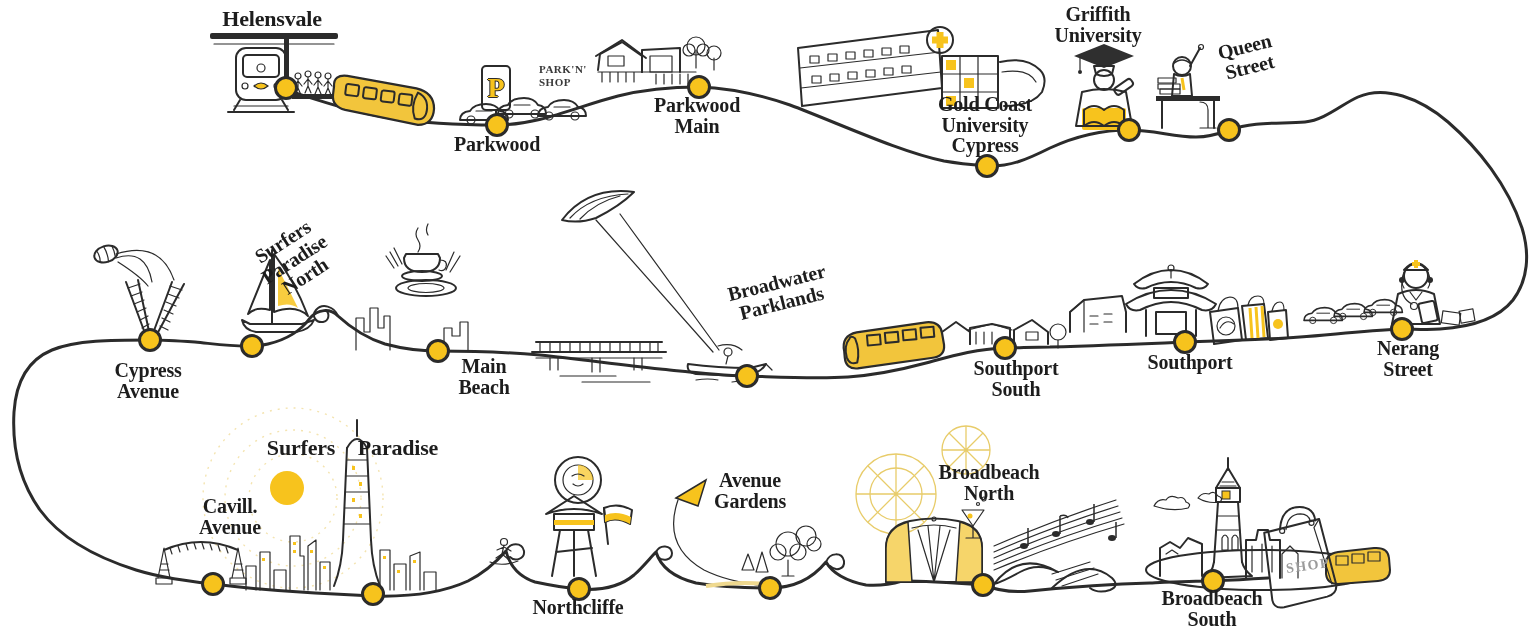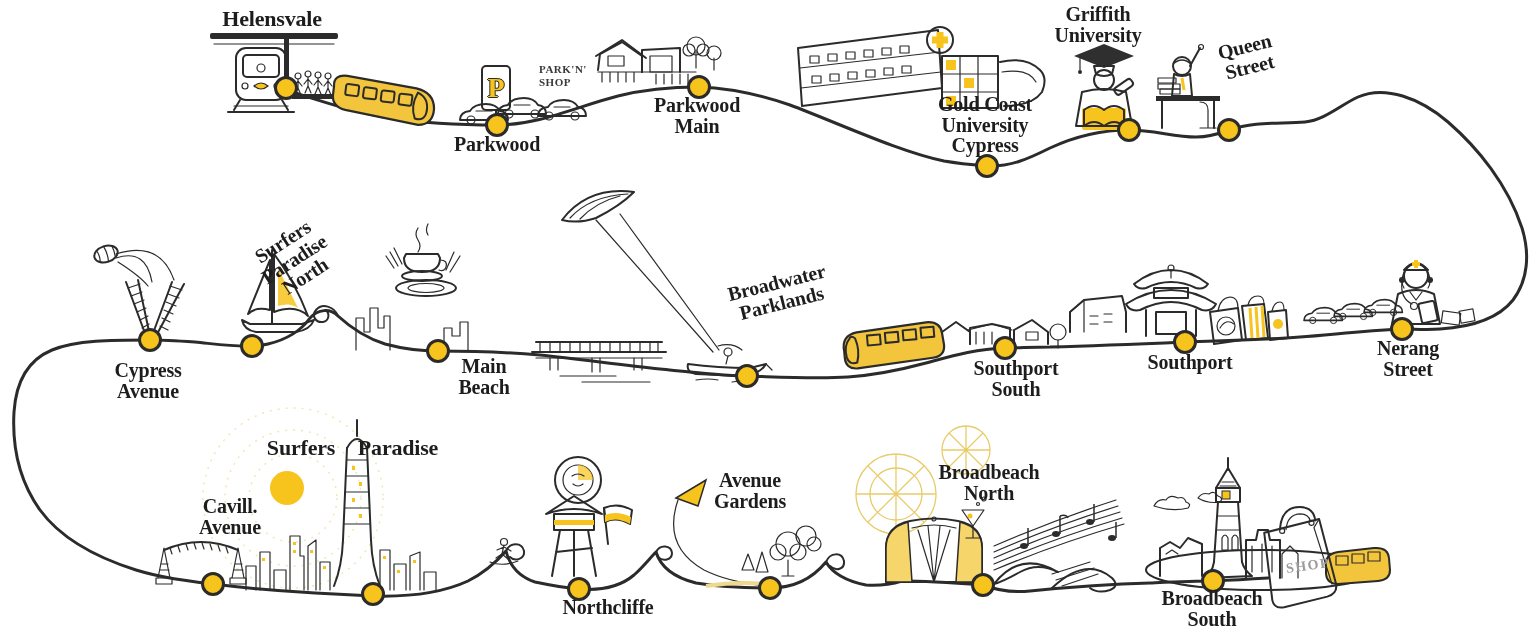--- a/index.html
+++ b/index.html
@@ -588,21 +588,21 @@
 <div class="lbl" style="left:230px;top:496px">
   <span>Cavill.</span>
   <span>Avenue</span>
     </div>
 <div class="lbl big" style="left:301px;top:437px">
   <span>Surfers</span>
     </div>
 <div class="lbl big" style="left:398px;top:437px">
   <span>Paradise</span>
     </div>
-<div class="lbl" style="left:608px;top:597px">
+<div class="lbl" style="left:578px;top:597px">
   <span>Northcliffe</span>
     </div>
 <div class="lbl" style="left:750px;top:470px">
   <span>Avenue</span>
   <span>Gardens</span>
     </div>
 <div class="lbl" style="left:989px;top:462px">
   <span>Broadbeach</span>
   <span>North</span>
     </div>

